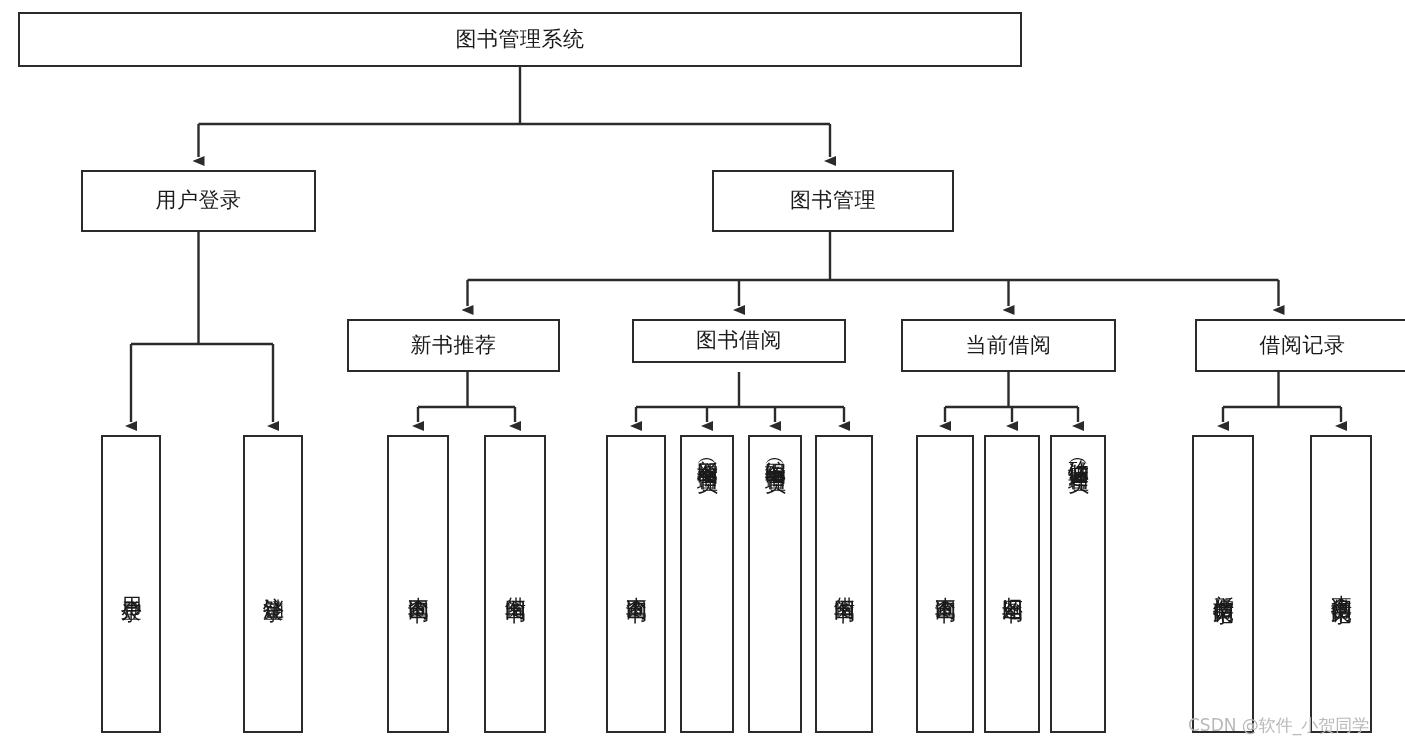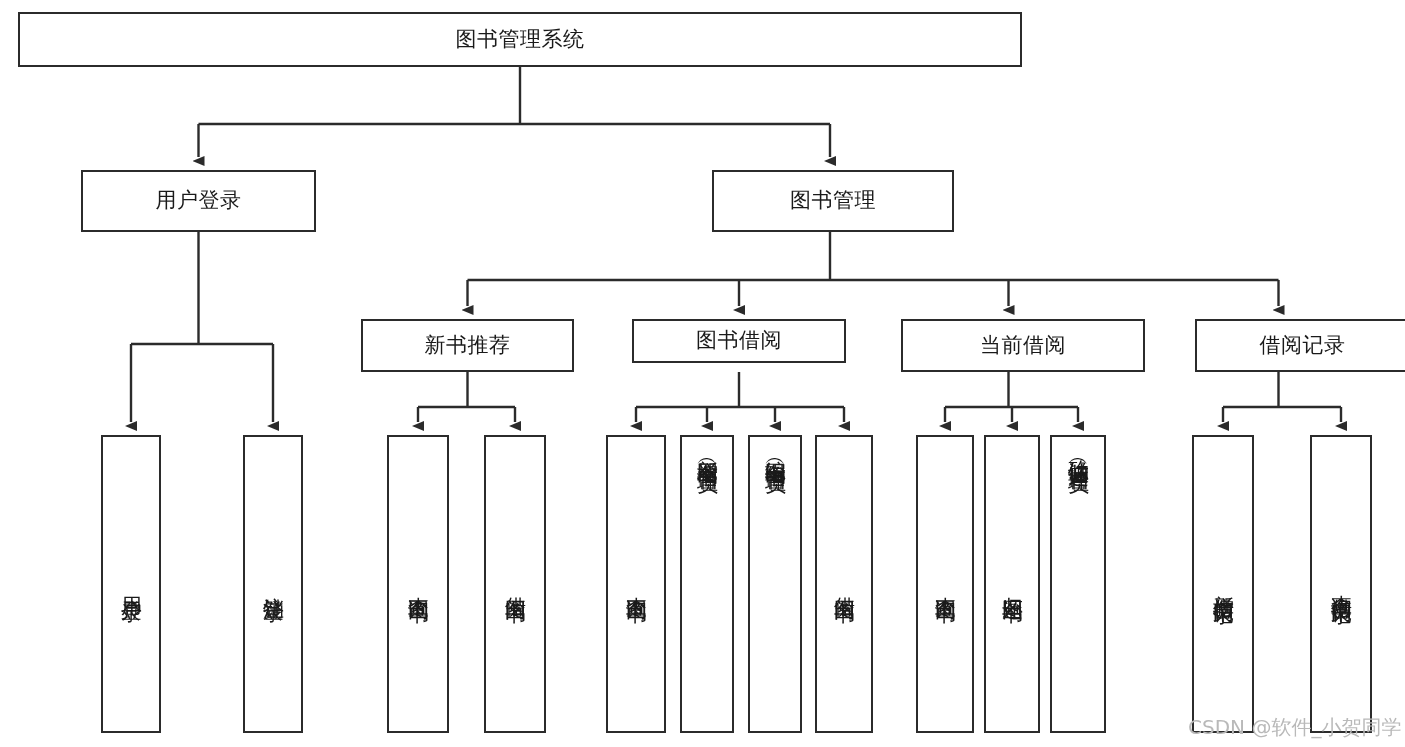--- a/index.html
+++ b/index.html
@@ -61,21 +61,21 @@
   }
   
   .node.v.mid {
     align-items: center;
     padding-top: 0;
   }
   #watermark {
     position: absolute;
     left: 1188px;
     top: 714px;
-    font-size: 20px;
+    font-size: 17px;
     color: #b9b9b9;
     white-space: nowrap;
     font-family: "DejaVu Sans", "Liberation Sans", sans-serif;
   }
 </style>
 </head>
 <body>
 
 <div id="canvas">
   <svg id="edges" viewBox="0 0 1405 747" xmlns="http://www.w3.org/2000/svg">
@@ -117,27 +117,27 @@
   <div id="node-layer">
       <div class="node h" style="left: 18px; top: 12px; width: 1004px; height: 55px;">
         <span class="label">图书管理系统</span>
       </div>
       <div class="node h" style="left: 81px; top: 170px; width: 235px; height: 62px;">
         <span class="label">用户登录</span>
       </div>
       <div class="node h" style="left: 712px; top: 170px; width: 242px; height: 62px;">
         <span class="label">图书管理</span>
       </div>
-      <div class="node h" style="left: 361px; top: 319px; width: 213px; height: 53px;">
+      <div class="node h" style="left: 347px; top: 319px; width: 213px; height: 53px;">
         <span class="label">新书推荐</span>
       </div>
       <div class="node h" style="left: 632px; top: 319px; width: 214px; height: 44px;">
         <span class="label">图书借阅</span>
       </div>
-      <div class="node h" style="left: 901px; top: 319px; width: 244px; height: 53px;">
+      <div class="node h" style="left: 901px; top: 319px; width: 215px; height: 53px;">
         <span class="label">当前借阅</span>
       </div>
       <div class="node h" style="left: 1171px; top: 319px; width: 215px; height: 53px; margin-left: 24px;">
         <span class="label">借阅记录</span>
       </div>
       <div class="node v mid" style="left: 101px; top: 435px; width: 60px; height: 298px;">
         <span class="label">用户登录</span>
       </div>
       <div class="node v mid" style="left: 243px; top: 435px; width: 60px; height: 298px;">
         <span class="label">注销登录</span>

